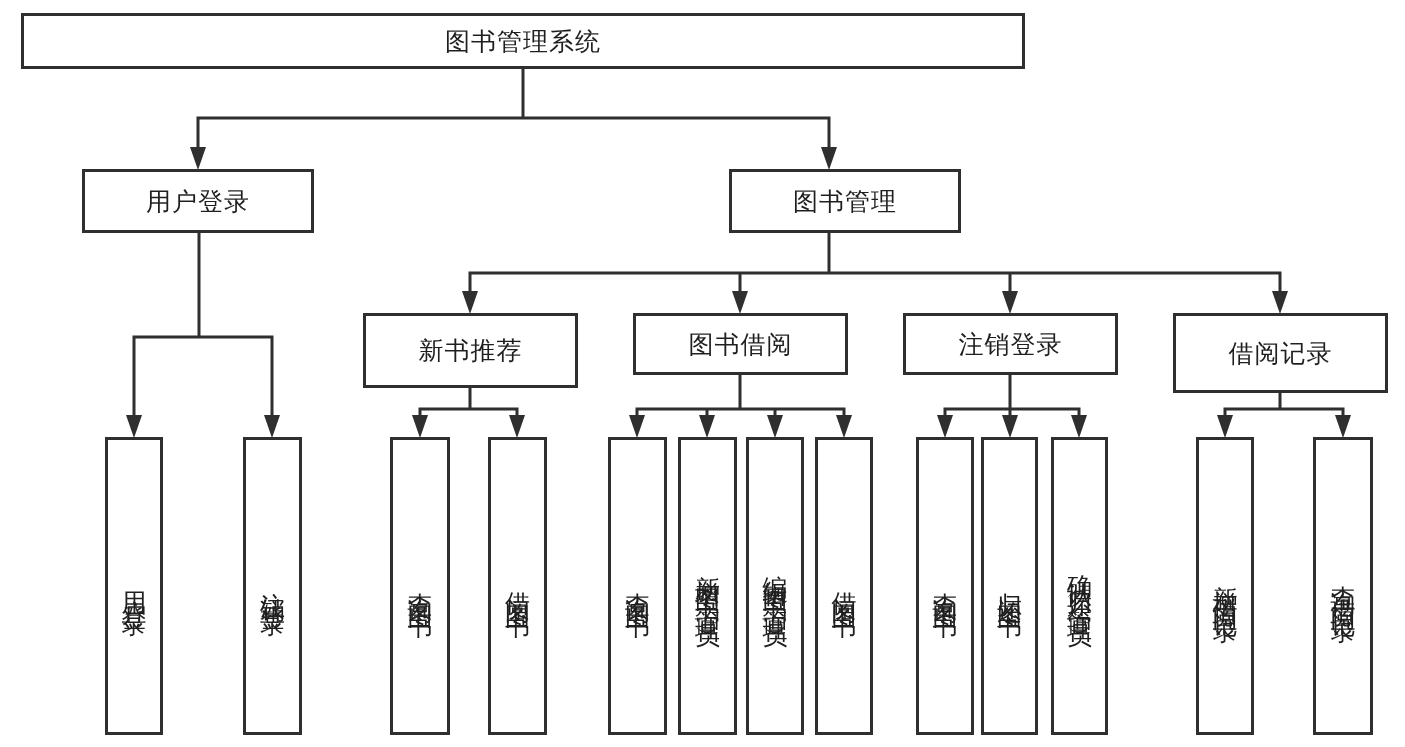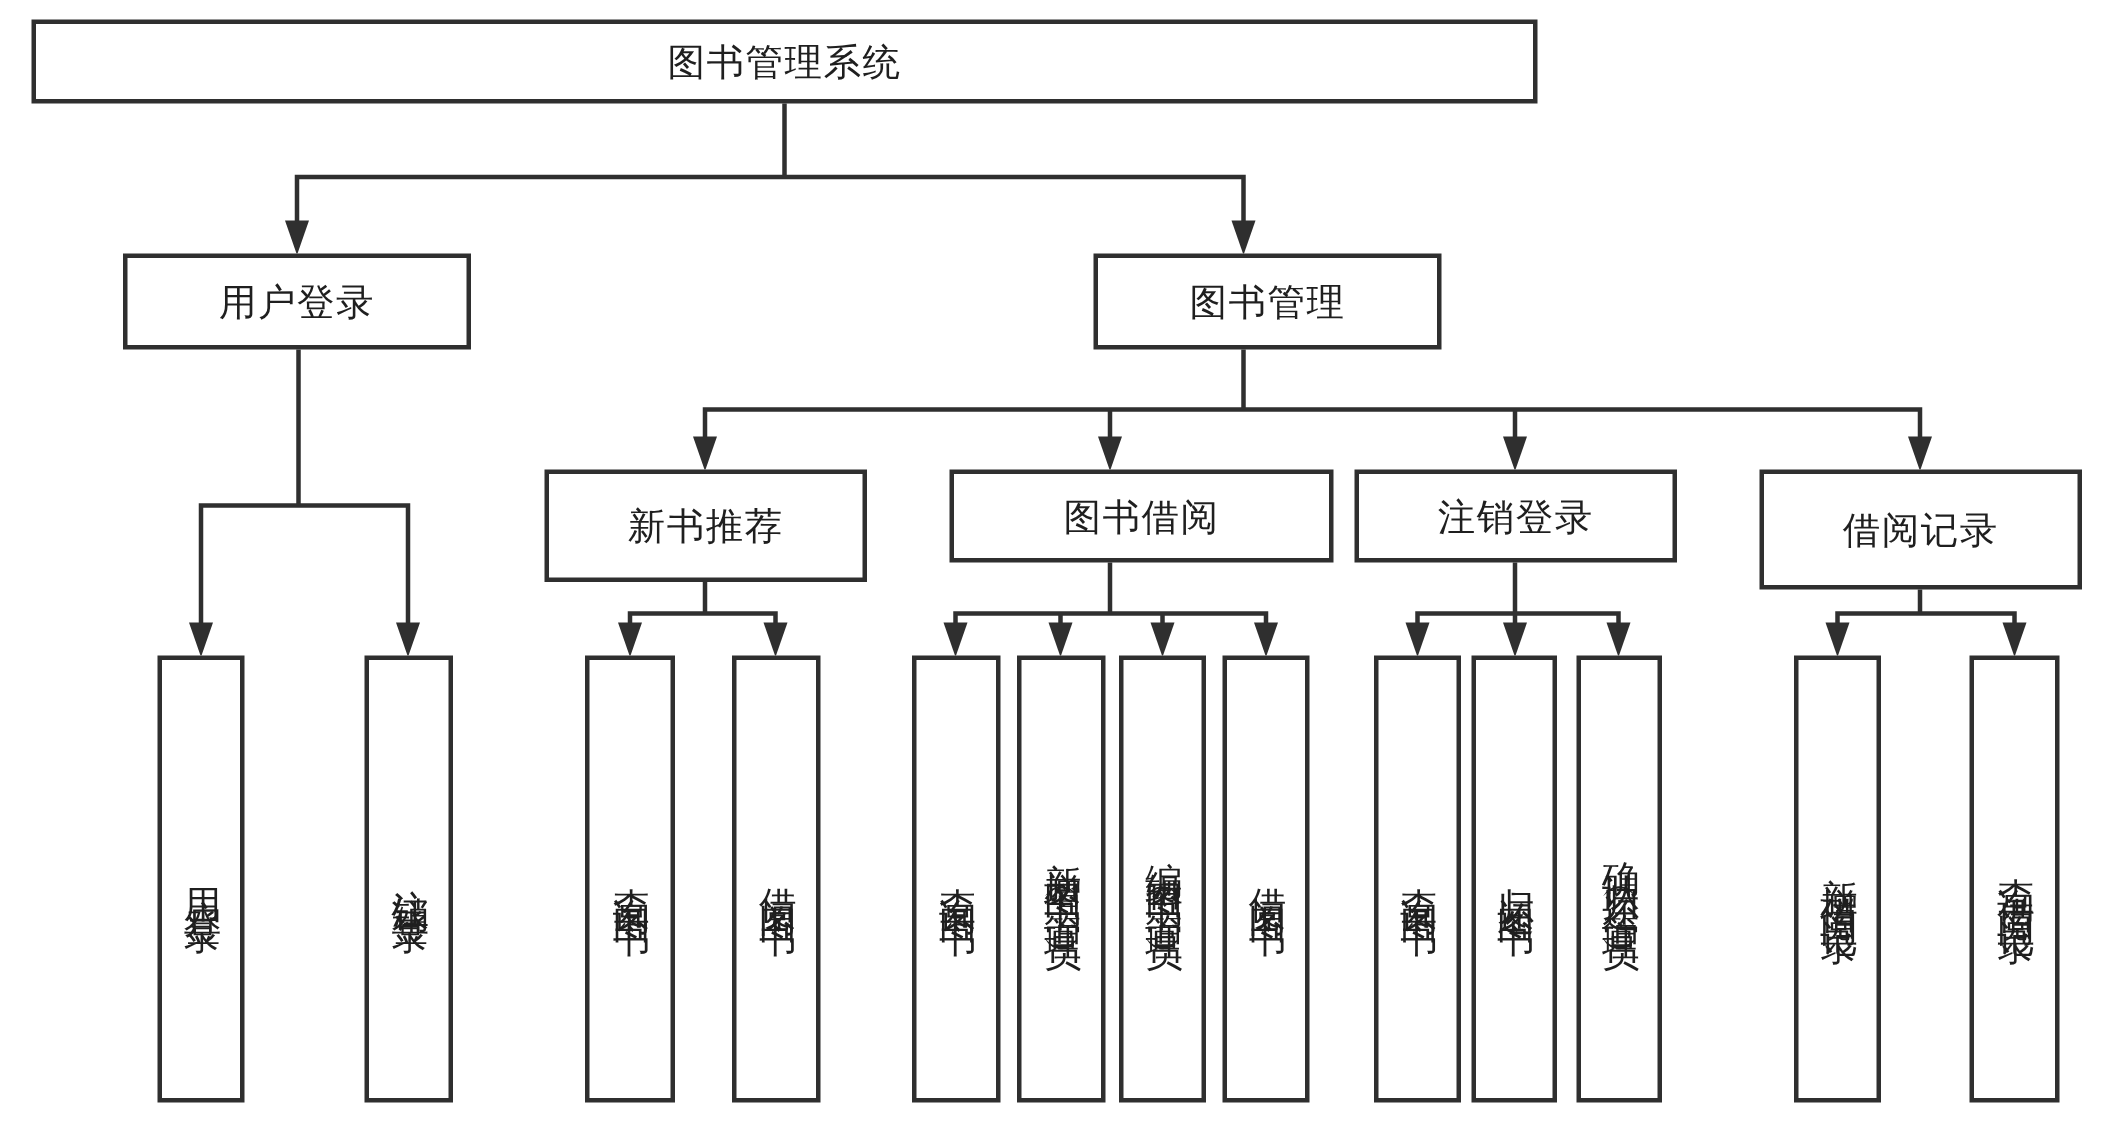--- a/index.html
+++ b/index.html
@@ -33,21 +33,21 @@
     font-size: 25px;
     letter-spacing: 7px;
     line-height: 1;
   }
   .leaf { top: 437px; height: 298px; width: 58px; }
 
   #n-root { left: 21px;  top: 13px;  width: 1004px; height: 56px; }
   #n-l2a  { left: 82px;  top: 169px; width: 232px;  height: 64px; }
   #n-l2b  { left: 713px; top: 169px; width: 232px;  height: 64px; margin-left: 16px; }
   #n-l3a  { left: 363px; top: 313px; width: 215px;  height: 75px; }
-  #n-l3b  { left: 633px; top: 313px; width: 256px;  height: 62px; }
+  #n-l3b  { left: 633px; top: 313px; width: 215px;  height: 62px; }
   #n-l3c  { left: 903px; top: 313px; width: 215px;  height: 62px; }
   #n-l3d  { left: 1173px;top: 313px; width: 215px;  height: 80px; }
 
   #n-u1 { left: 105px; }
   #n-u2 { left: 243px; width: 59px; }
   #n-r1 { left: 390px; width: 60px; }
   #n-r2 { left: 488px; width: 59px; }
   #n-b1 { left: 608px; width: 59px; }
   #n-b2 { left: 678px; width: 59px; }
   #n-b3 { left: 746px; }

